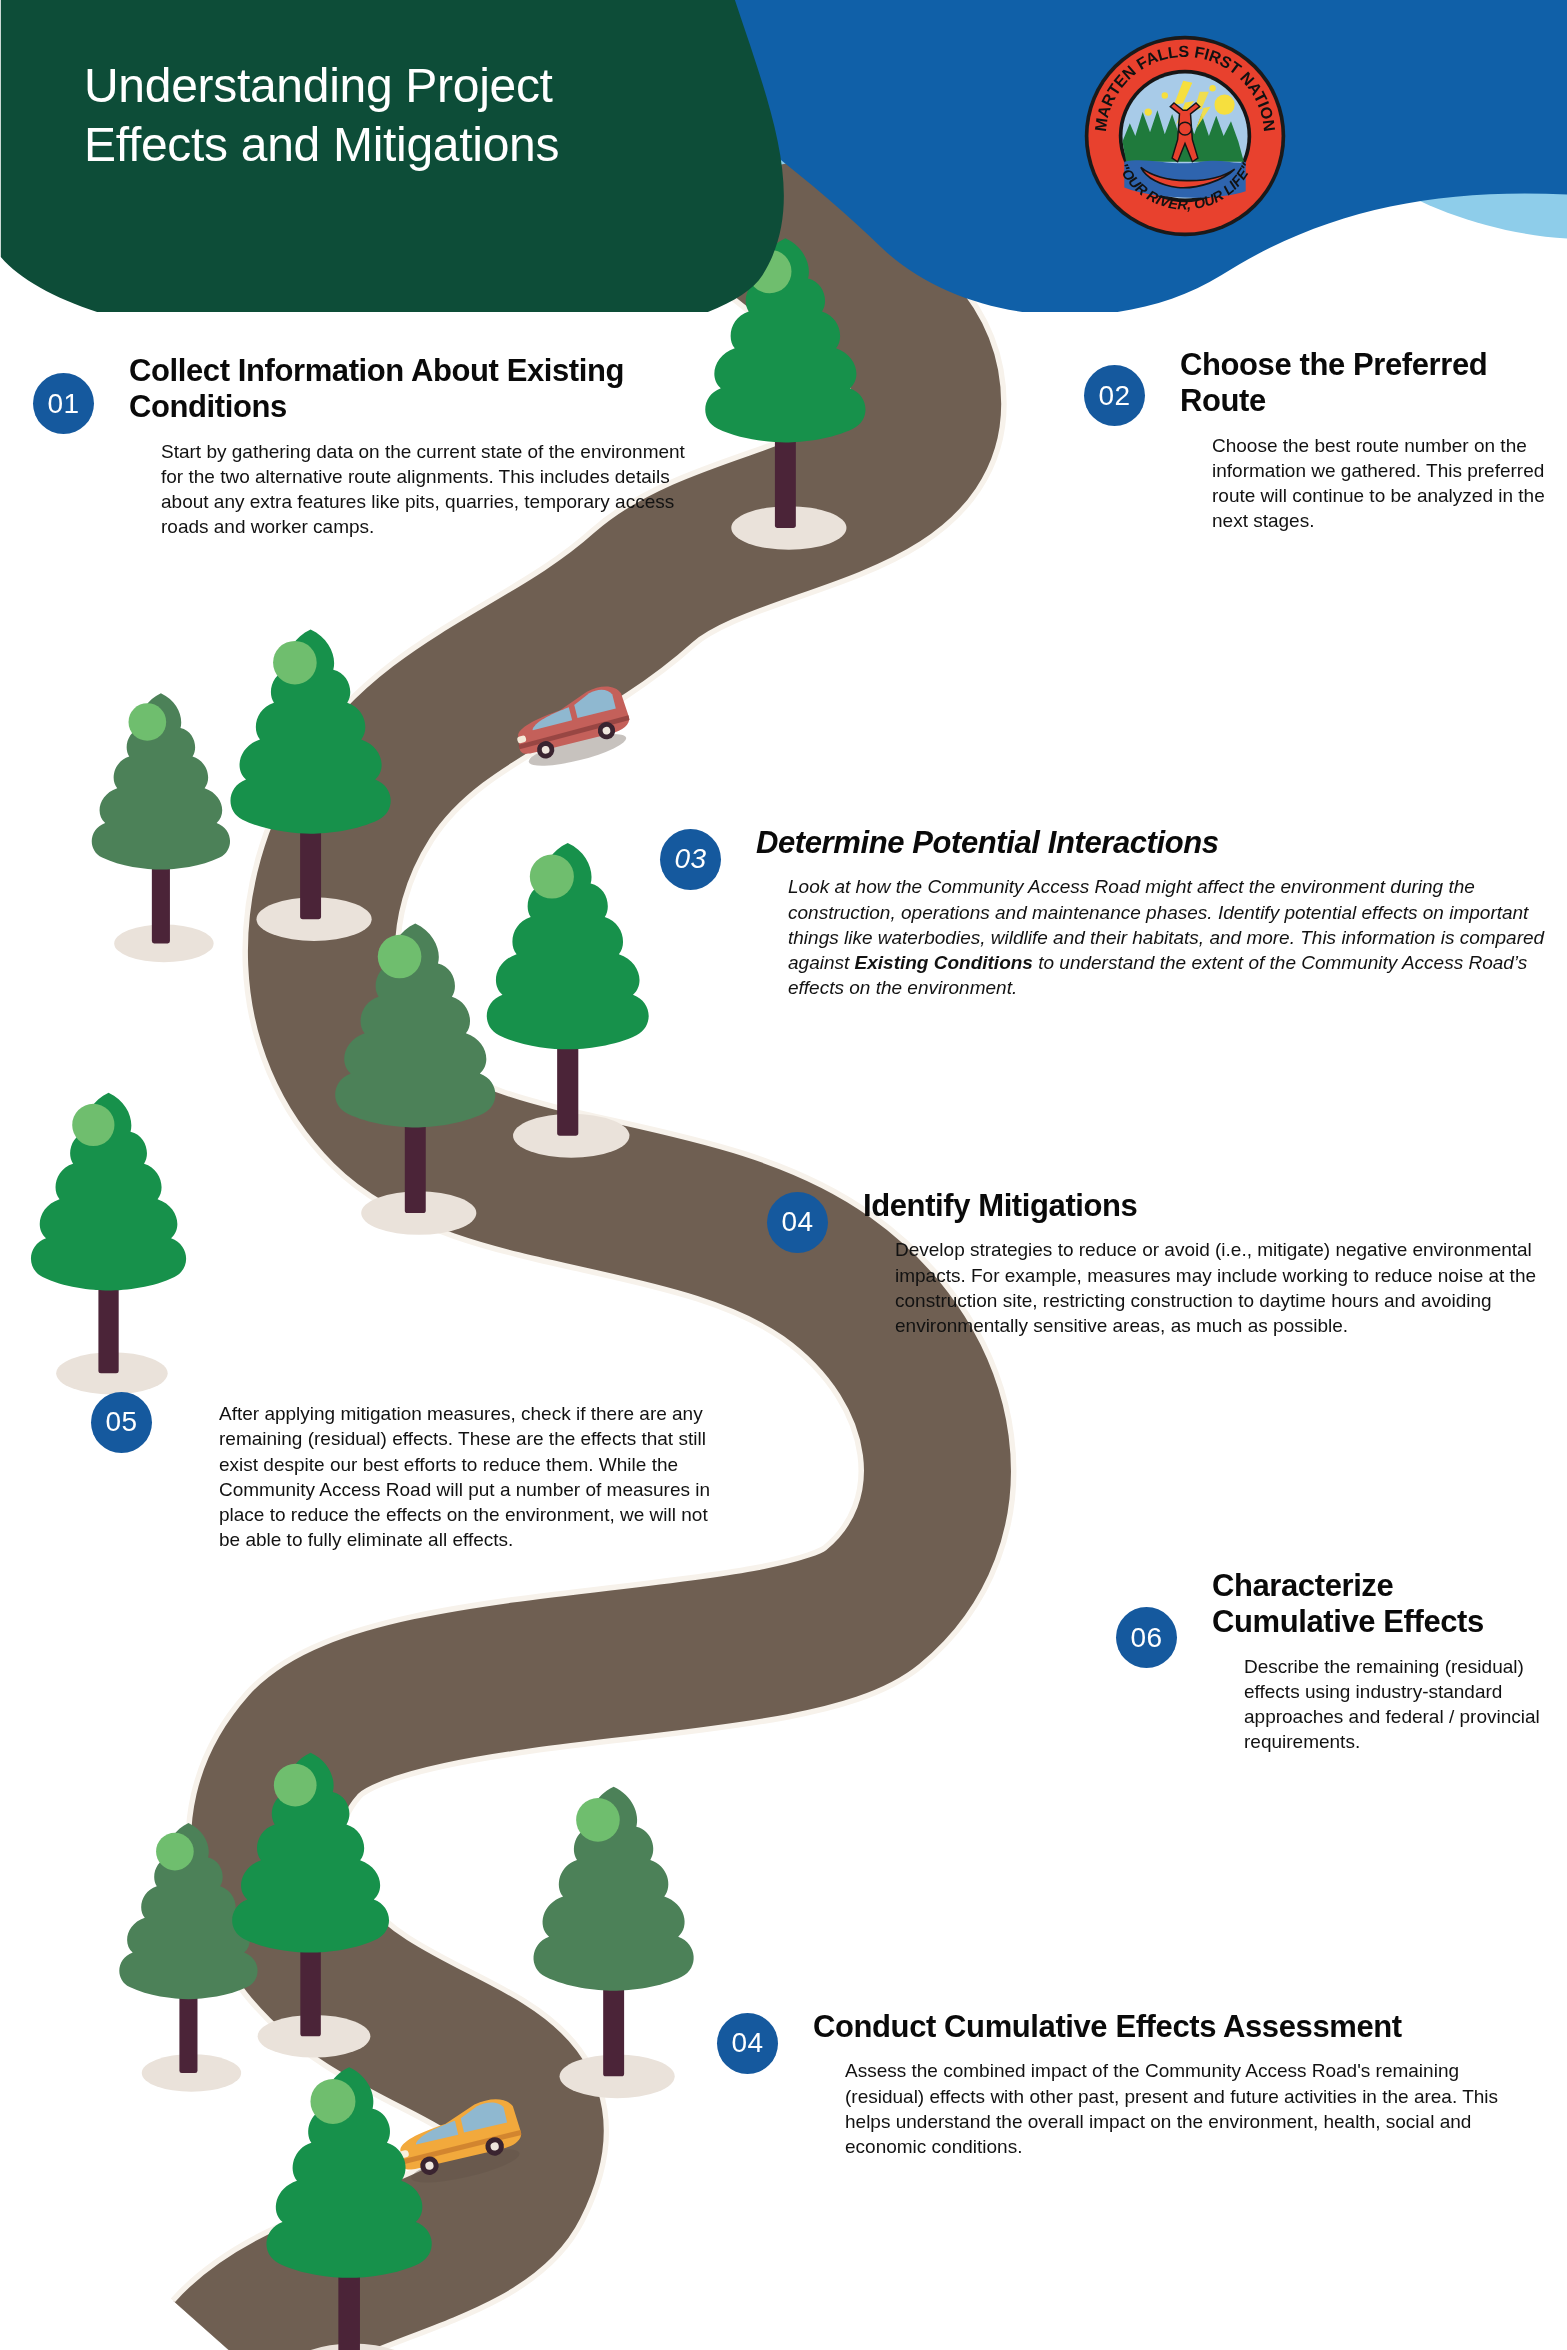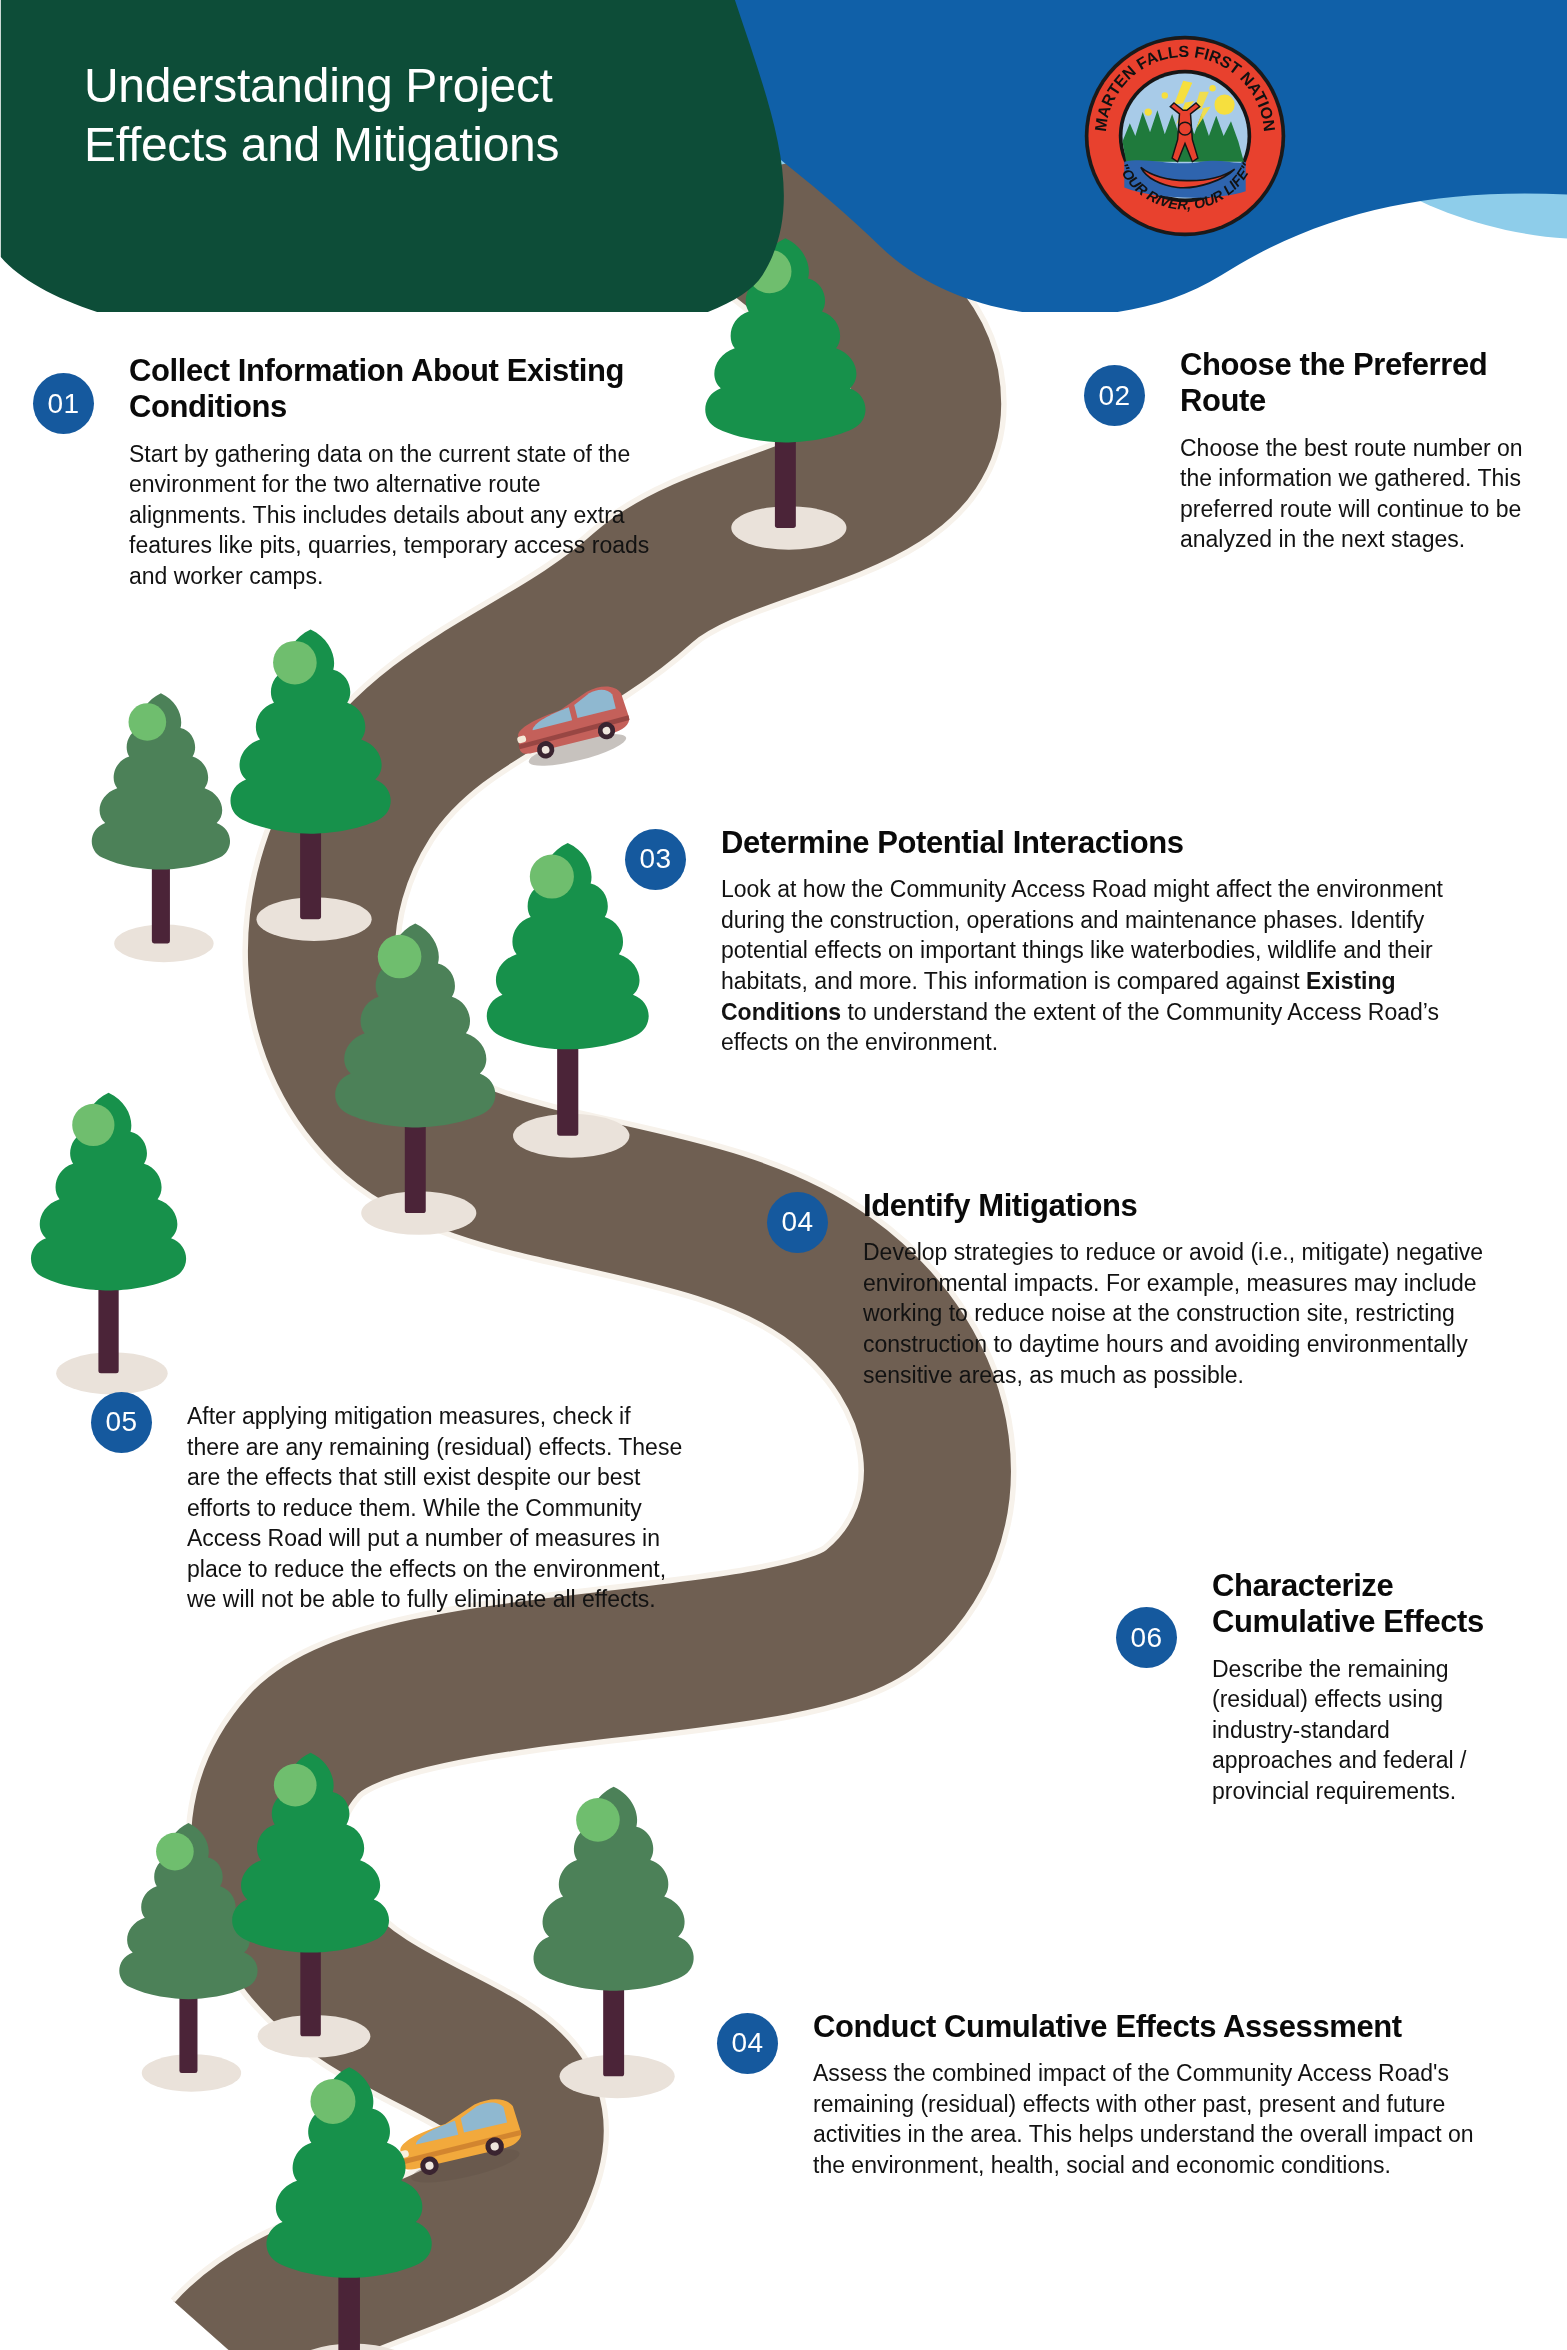--- a/index.html
+++ b/index.html
@@ -58,37 +58,38 @@
     letter-spacing:0.5px;
   }
   .step-head {
     font-size:31px;
     font-weight:bold;
     color:#0a0a0a;
     line-height:1.17;
     letter-spacing:-0.4px;
   }
   .step-body {
-    font-size:23px;
+    font-size:19px;
     color:#121212;
     line-height:1.33;
     margin-top:13px;
+    margin-left:32px;
   }
   .step-body b { font-weight:bold; }
 
   
   #step01 { left:129px; top:353px; width:551px; }
   #step01 .badge { left:-96px; top:20px; }
   #step01 .step-body { width:528px; }
 
   #step02 { left:1180px; top:347px; width:367px; }
   #step02 .badge { left:-96px; top:18.4px; }
   #step02 .step-body { width:367px; }
 
-  #step03 { left:721px; top:825px; width:762px; }
+  #step03 { left:756px; top:825px; width:762px;font-style:italic; }
   #step03 .badge { left:-96px; top:3.7px; }
   #step03 .step-body { width:762px; }
 
   #step04 { left:863px; top:1188px; width:666px; }
   #step04 .badge { left:-96px; top:3.7px; }
   #step04 .step-body { width:666px; }
 
   #step05 { left:187px; top:1388px; width:500px; }
   #step05 .badge { left:-96px; top:3.7px; }
   #step05 .step-body { width:500px; }

